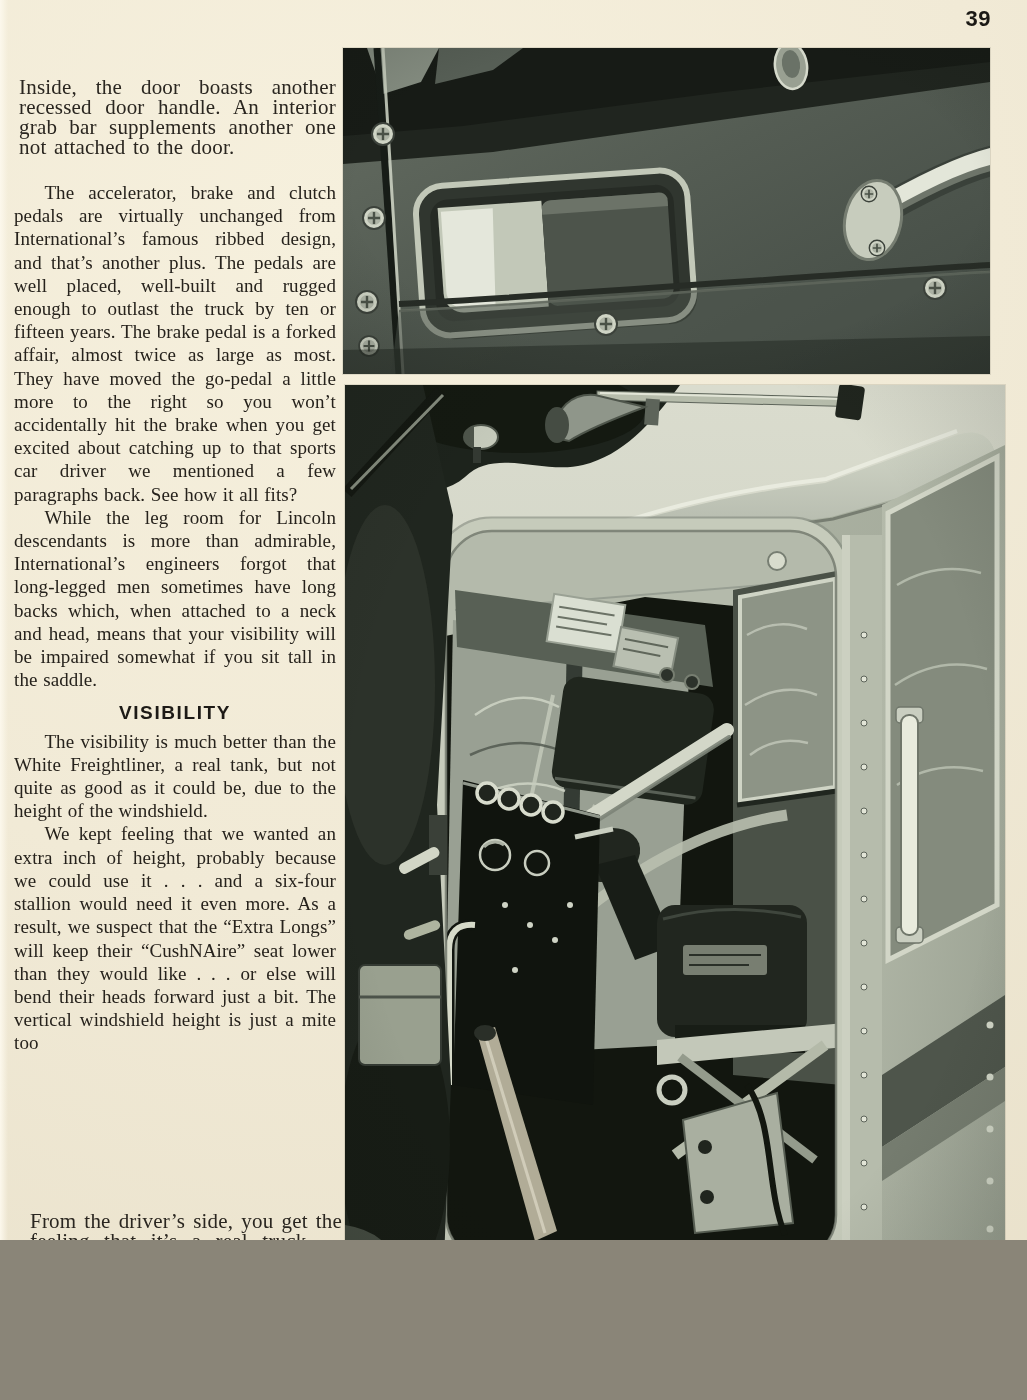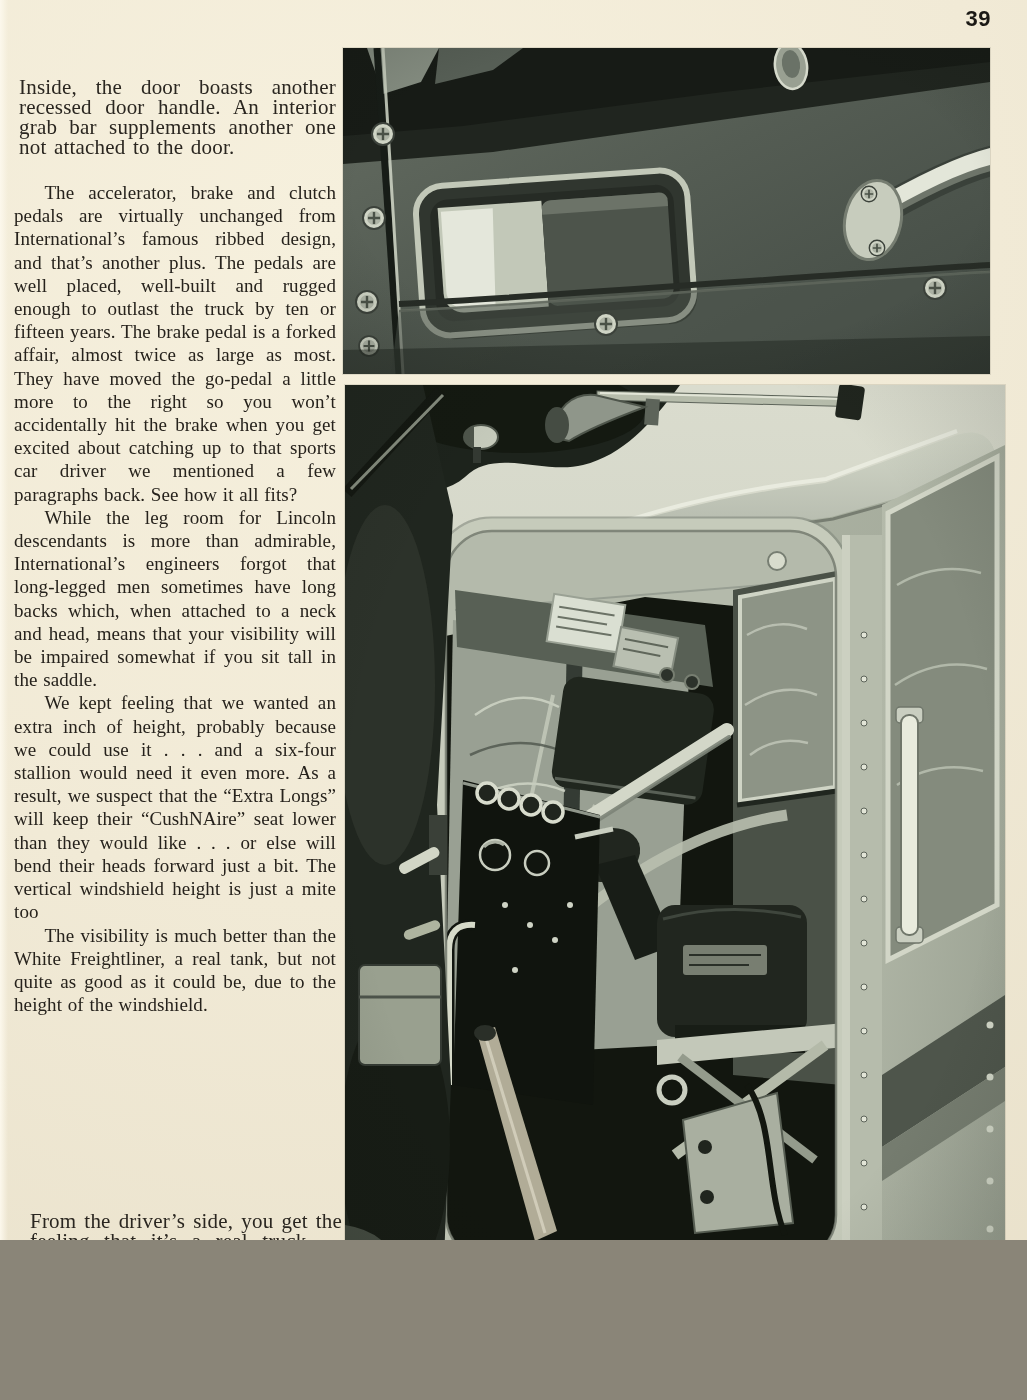--- a/index.html
+++ b/index.html
@@ -124,22 +124,23 @@
       <path d="M0 302 L647 288 V326 H0 Z" fill="#20251f" opacity="0.5"></path>
       <rect width="647" height="326" fill="url(#p1vg)"></rect>
     </svg>
   </div>
 
   <p class="caption caption-top">Inside, the door boasts another recessed door handle. An interior grab bar supplements another one not attached to the door.</p>
 
   <section class="bodytext">
     <p>The accelerator, brake and clutch pedals are virtually unchanged from International’s famous ribbed design, and that’s another plus. The pedals are well placed, well-built and rugged enough to outlast the truck by ten or fifteen years. The brake pedal is a forked affair, almost twice as large as most. They have moved the go-pedal a little more to the right so you won’t accidentally hit the brake when you get excited about catching up to that sports car driver we mentioned a few paragraphs back. See how it all fits?</p>
     <p>While the leg room for Lincoln descendants is more than admirable, International’s engineers forgot that long-legged men sometimes have long backs which, when attached to a neck and head, means that your visibility will be impaired somewhat if you sit tall in the saddle.</p>
+    <h2>VISIBILITY</h2>
+    <p>The visibility is much better than the White Freightliner, a real tank, but not quite as good as it could be, due to the height of the windshield.</p>
     <p>We kept feeling that we wanted an extra inch of height, probably because we could use it . . . and a six-four stallion would need it even more. As a result, we suspect that the “Extra Longs” will keep their “CushNAire” seat lower than they would like . . . or else will bend their heads forward just a bit. The vertical windshield height is just a mite too</p>
-    <p>The visibility is much better than the White Freightliner, a real tank, but not quite as good as it could be, due to the height of the windshield.</p>
   </section>
 
   <div class="photo photo-cab">
     <svg viewBox="0 0 660 950" preserveAspectRatio="none">
       <defs>
         <linearGradient id="sky" x1="0" y1="0" x2="0" y2="1">
           <stop offset="0" stop-color="#dadcce"></stop>
             <stop offset="1" stop-color="#c1c6b7"></stop>
         </linearGradient>
         <linearGradient id="roofg" x1="0" y1="0" x2="0" y2="1">

